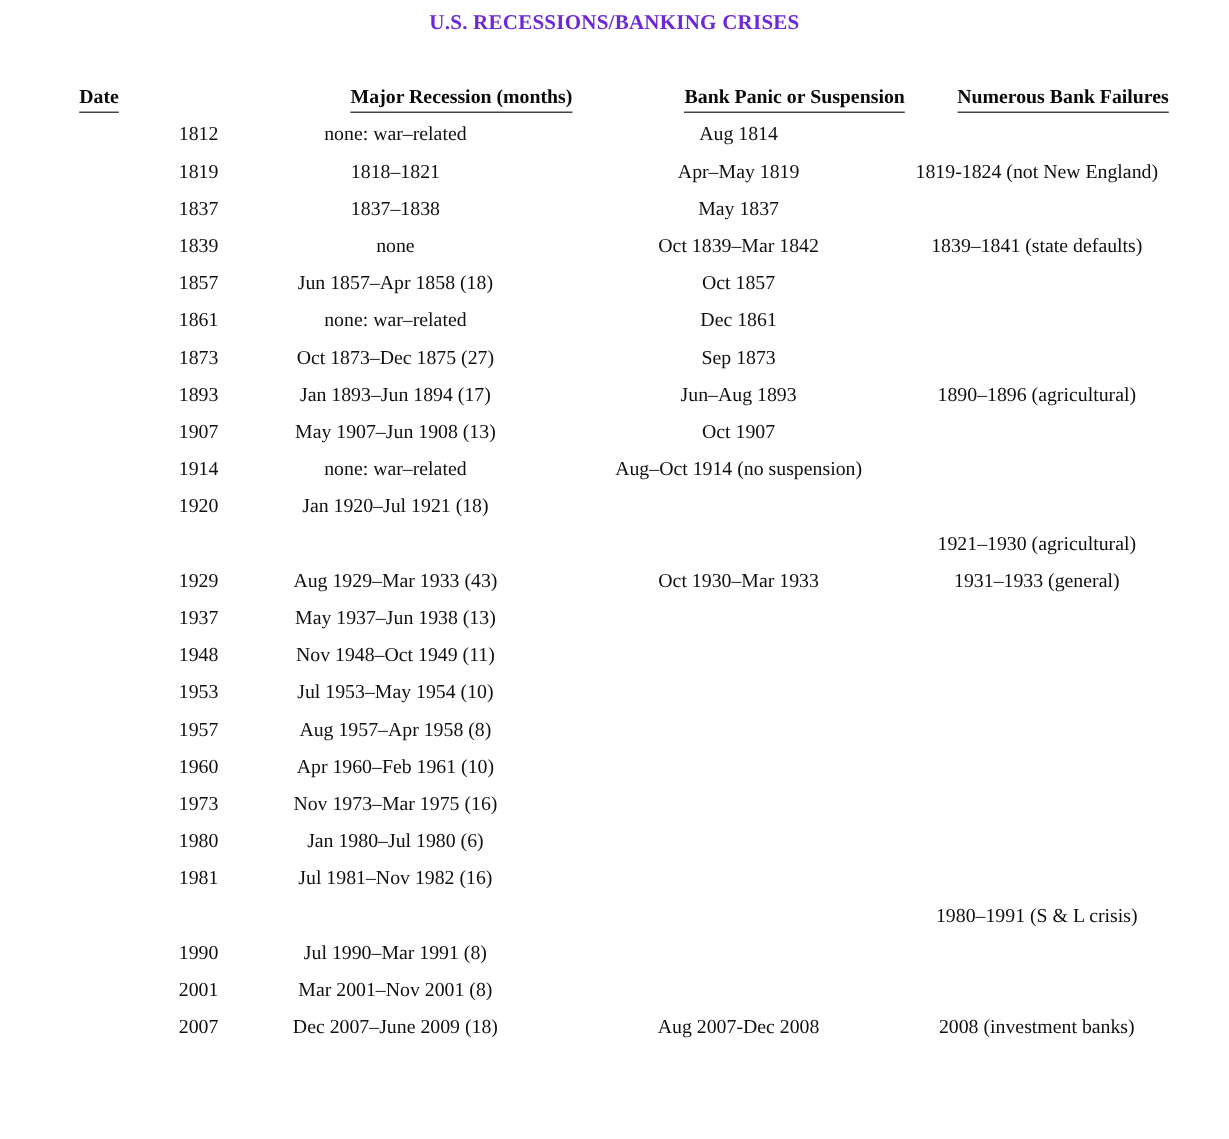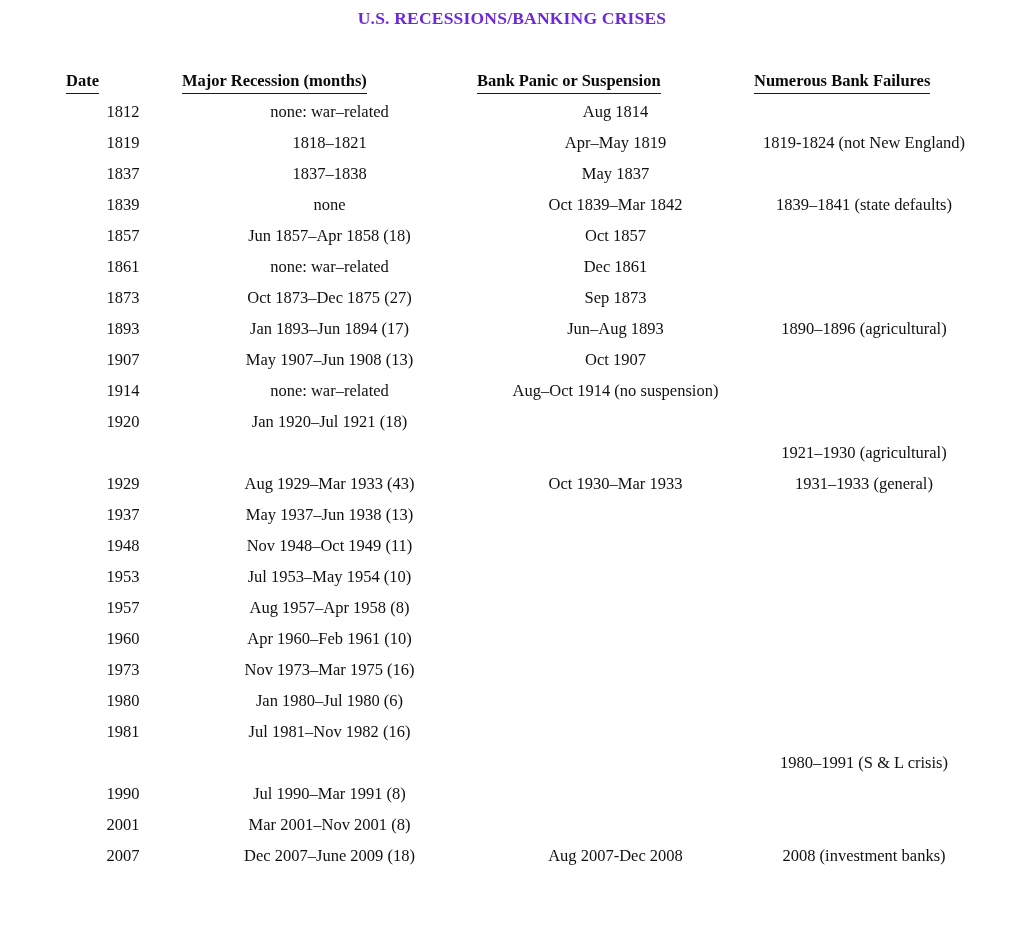--- a/index.html
+++ b/index.html
@@ -51,32 +51,32 @@
     white-space: nowrap;
     vertical-align: bottom;
   }
   table.crises thead th span.hdr {
     display: inline-block;
     border-bottom: 1.6px solid #1a1a1a;
     padding-bottom: 1px;
   }
   th.h-date   { text-align: left; }
   th.h-date span.hdr { margin-left: 2px; }
-  th.h-rec, th.h-panic, th.h-fail { text-align: left; }
+  th.h-rec, th.h-panic, th.h-fail { text-align: right; }
 
   table.crises tbody td {
     font-size: 16.5px;
     line-height: 1.0;
     height: 31px;
     padding: 0;
     vertical-align: middle;
     white-space: nowrap;
     color: #101010;
   }
-  td.d-date  { text-align: center; padding-left: 3px; }
+  td.d-date  { text-align: right; padding-left: 3px; }
   td.d-rec   { text-align: center; }
   td.d-panic { text-align: center; }
   td.d-fail  { text-align: center; }
 
   tbody tr.spacer-row td { height: 31px; }
 </style>
 </head>
 <body>
 
 <div class="page">

